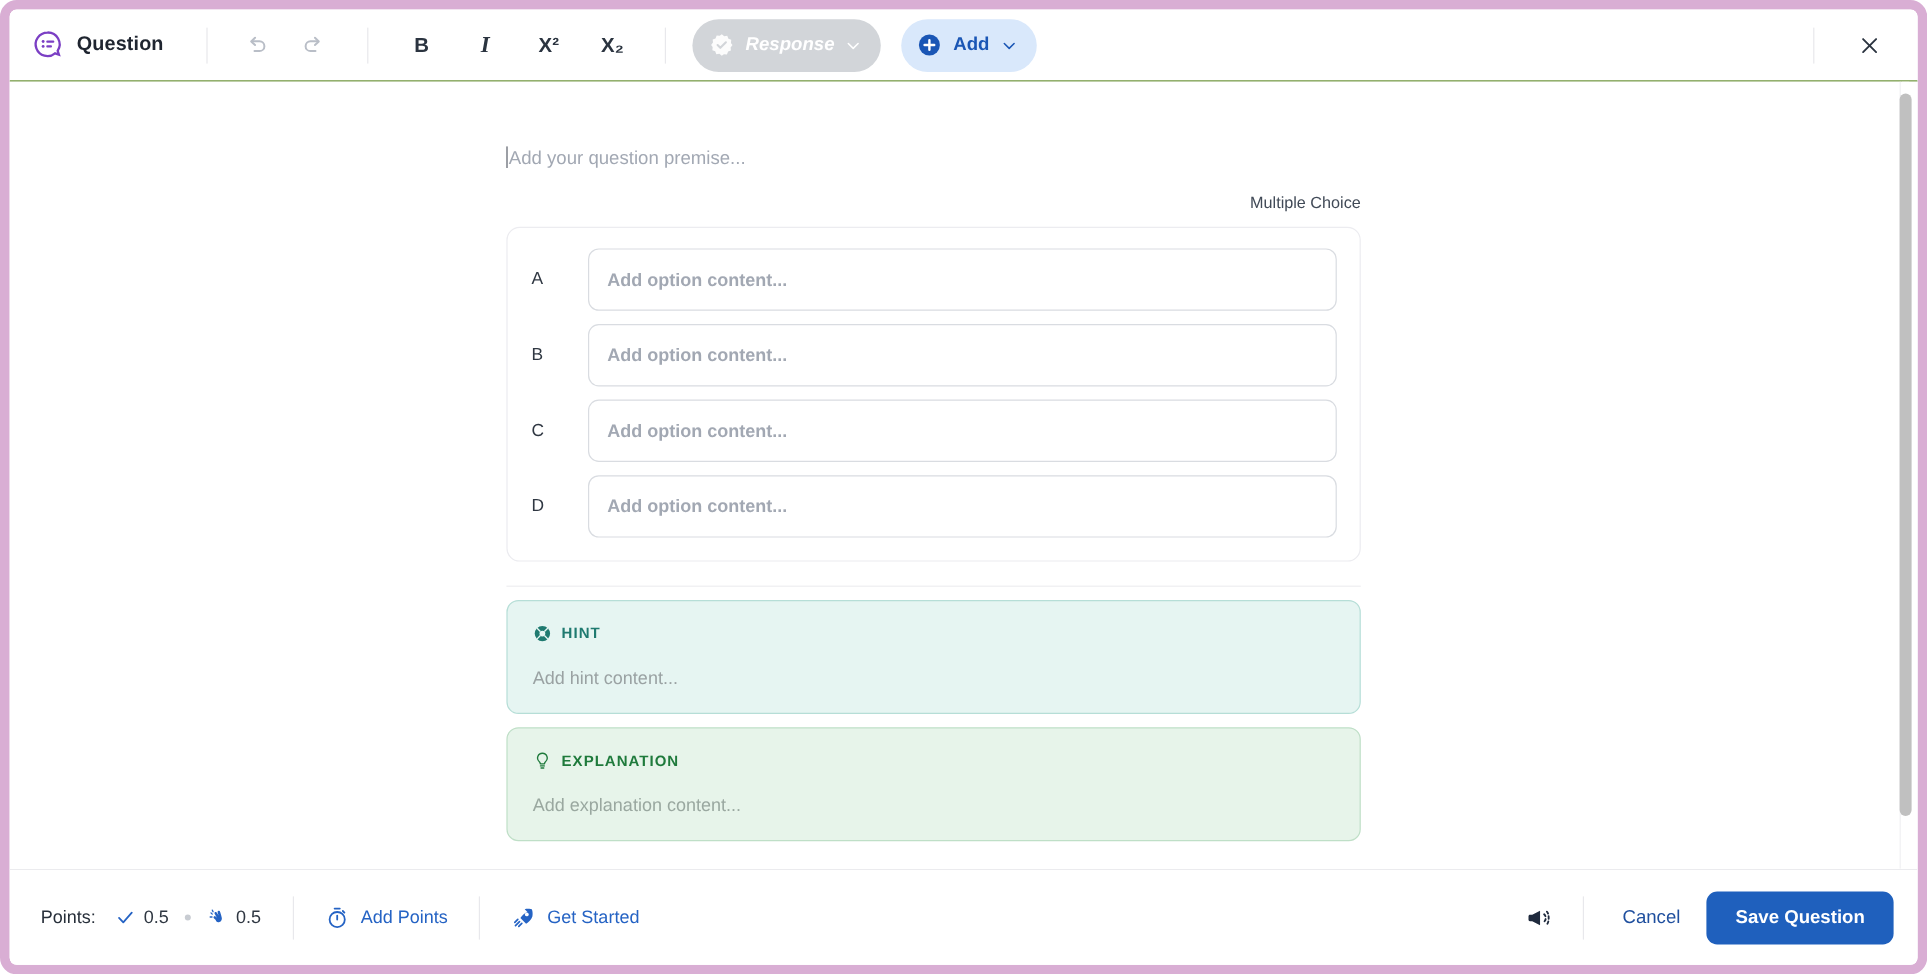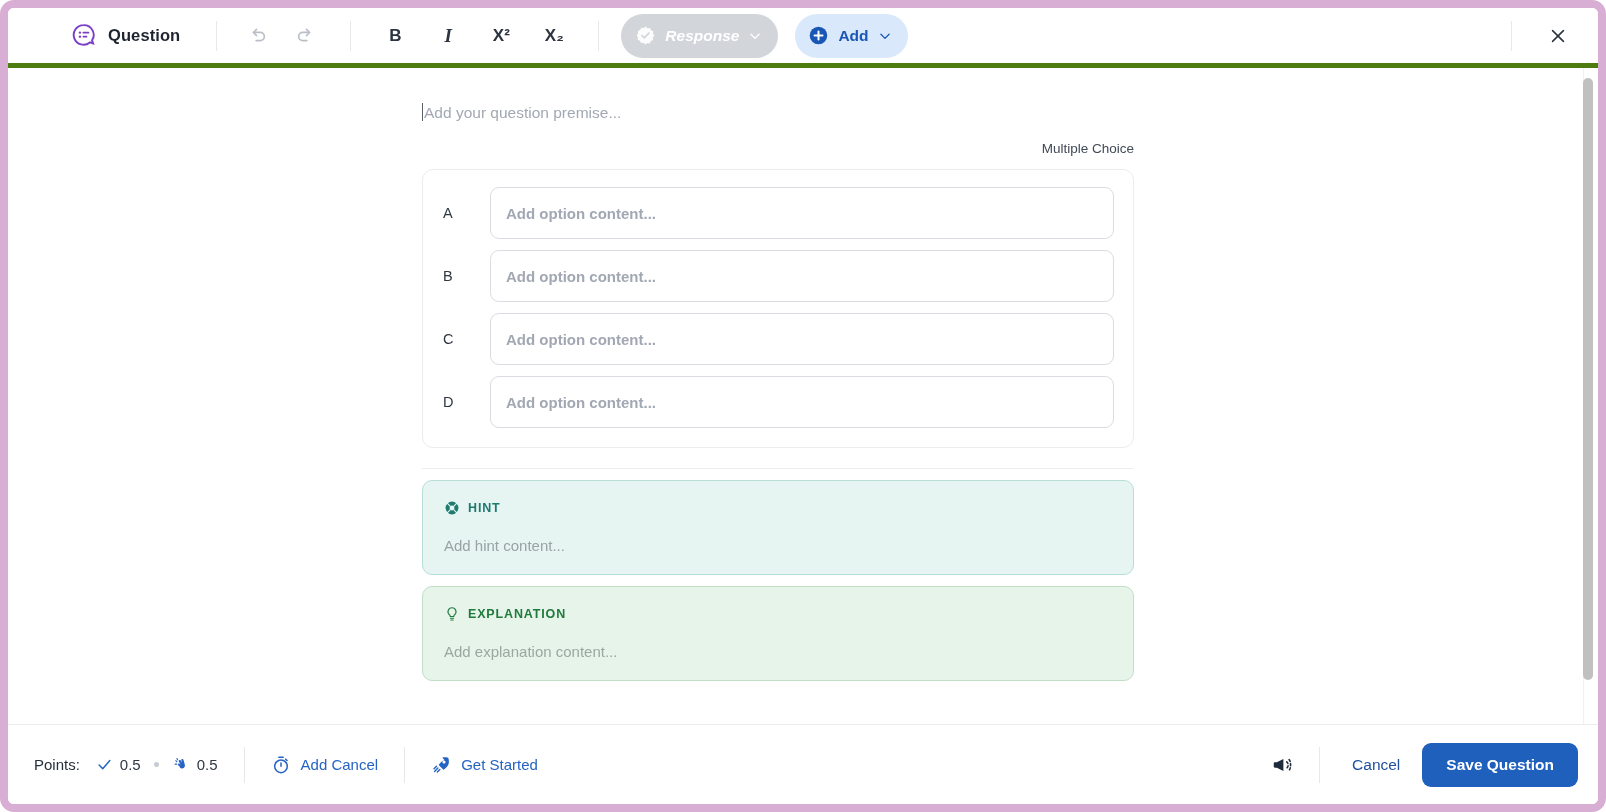--- a/index.html
+++ b/index.html
@@ -25,24 +25,23 @@
     display: flex;
     flex-direction: column;
   }
 
   
   .header {
     height: 60px;
     flex: 0 0 60px;
     display: flex;
     align-items: center;
-    border-bottom: 5px solid #4d7c0f;
+    border-bottom: 1px solid #4d7c0f;
     background: #ffffff;
     position: relative;
-    padding-left: 44px;
   }
   .brand {
     display: flex;
     align-items: center;
     gap: 12px;
     padding-left: 19px;
   }
   .brand-icon { width: 25px; height: 25px; display:block; }
   .brand-title {
     font-size: 16.5px;
@@ -125,20 +124,21 @@
     width: 100%;
     padding-top: 34px;
   }
   .premise {
     position: relative;
     margin-left: 414px;
     width: 712px;
     font-size: 15.5px;
     color: #a2a8b3;
     line-height: 22px;
+    margin-top: 20px;
   }
   .caret {
     display: inline-block;
     width: 1px; height: 18px;
     background: #5b616b;
     vertical-align: -3px;
     margin-right: 1px;
   }
   .qtype {
     margin-left: 414px;
@@ -504,21 +504,21 @@
         <span>0.5</span>
       </span>
 
       <div class="fdiv"></div>
 
       <button class="foot-action">
         <svg width="20" height="20" viewBox="0 0 24 24" fill="none">
           <circle cx="12" cy="13.6" r="7.6" stroke="#2563c4" stroke-width="1.8"></circle>
           <path d="M12 9.6v4M9.4 2.6h5.2M19.2 6.6l-1.6-1.6" stroke="#2563c4" stroke-width="1.8" stroke-linecap="round"></path>
         </svg>
-        <span>Add Cancel</span>
+        <span>Add Points</span>
       </button>
 
       <div class="fdiv"></div>
 
       <button class="foot-action">
         <svg width="20" height="20" viewBox="0 0 24 24" fill="none">
           <path d="M13.5 3.2c3.5-1 7.3.3 7.3.3s1.3 3.8.3 7.3c-.8 2.9-3.9 5.5-6.2 7l-5.7-5.7c1.5-2.3 4.1-5.4 7-6.2z" fill="#2563c4"></path>
           <circle cx="15.6" cy="8.4" r="1.9" fill="#ffffff"></circle>
           <path d="M8.3 15.7l-4 4M6.6 13.4l-3 3M10.6 17.4l-3 3" stroke="#2563c4" stroke-width="1.7" stroke-linecap="round"></path>
         </svg>

